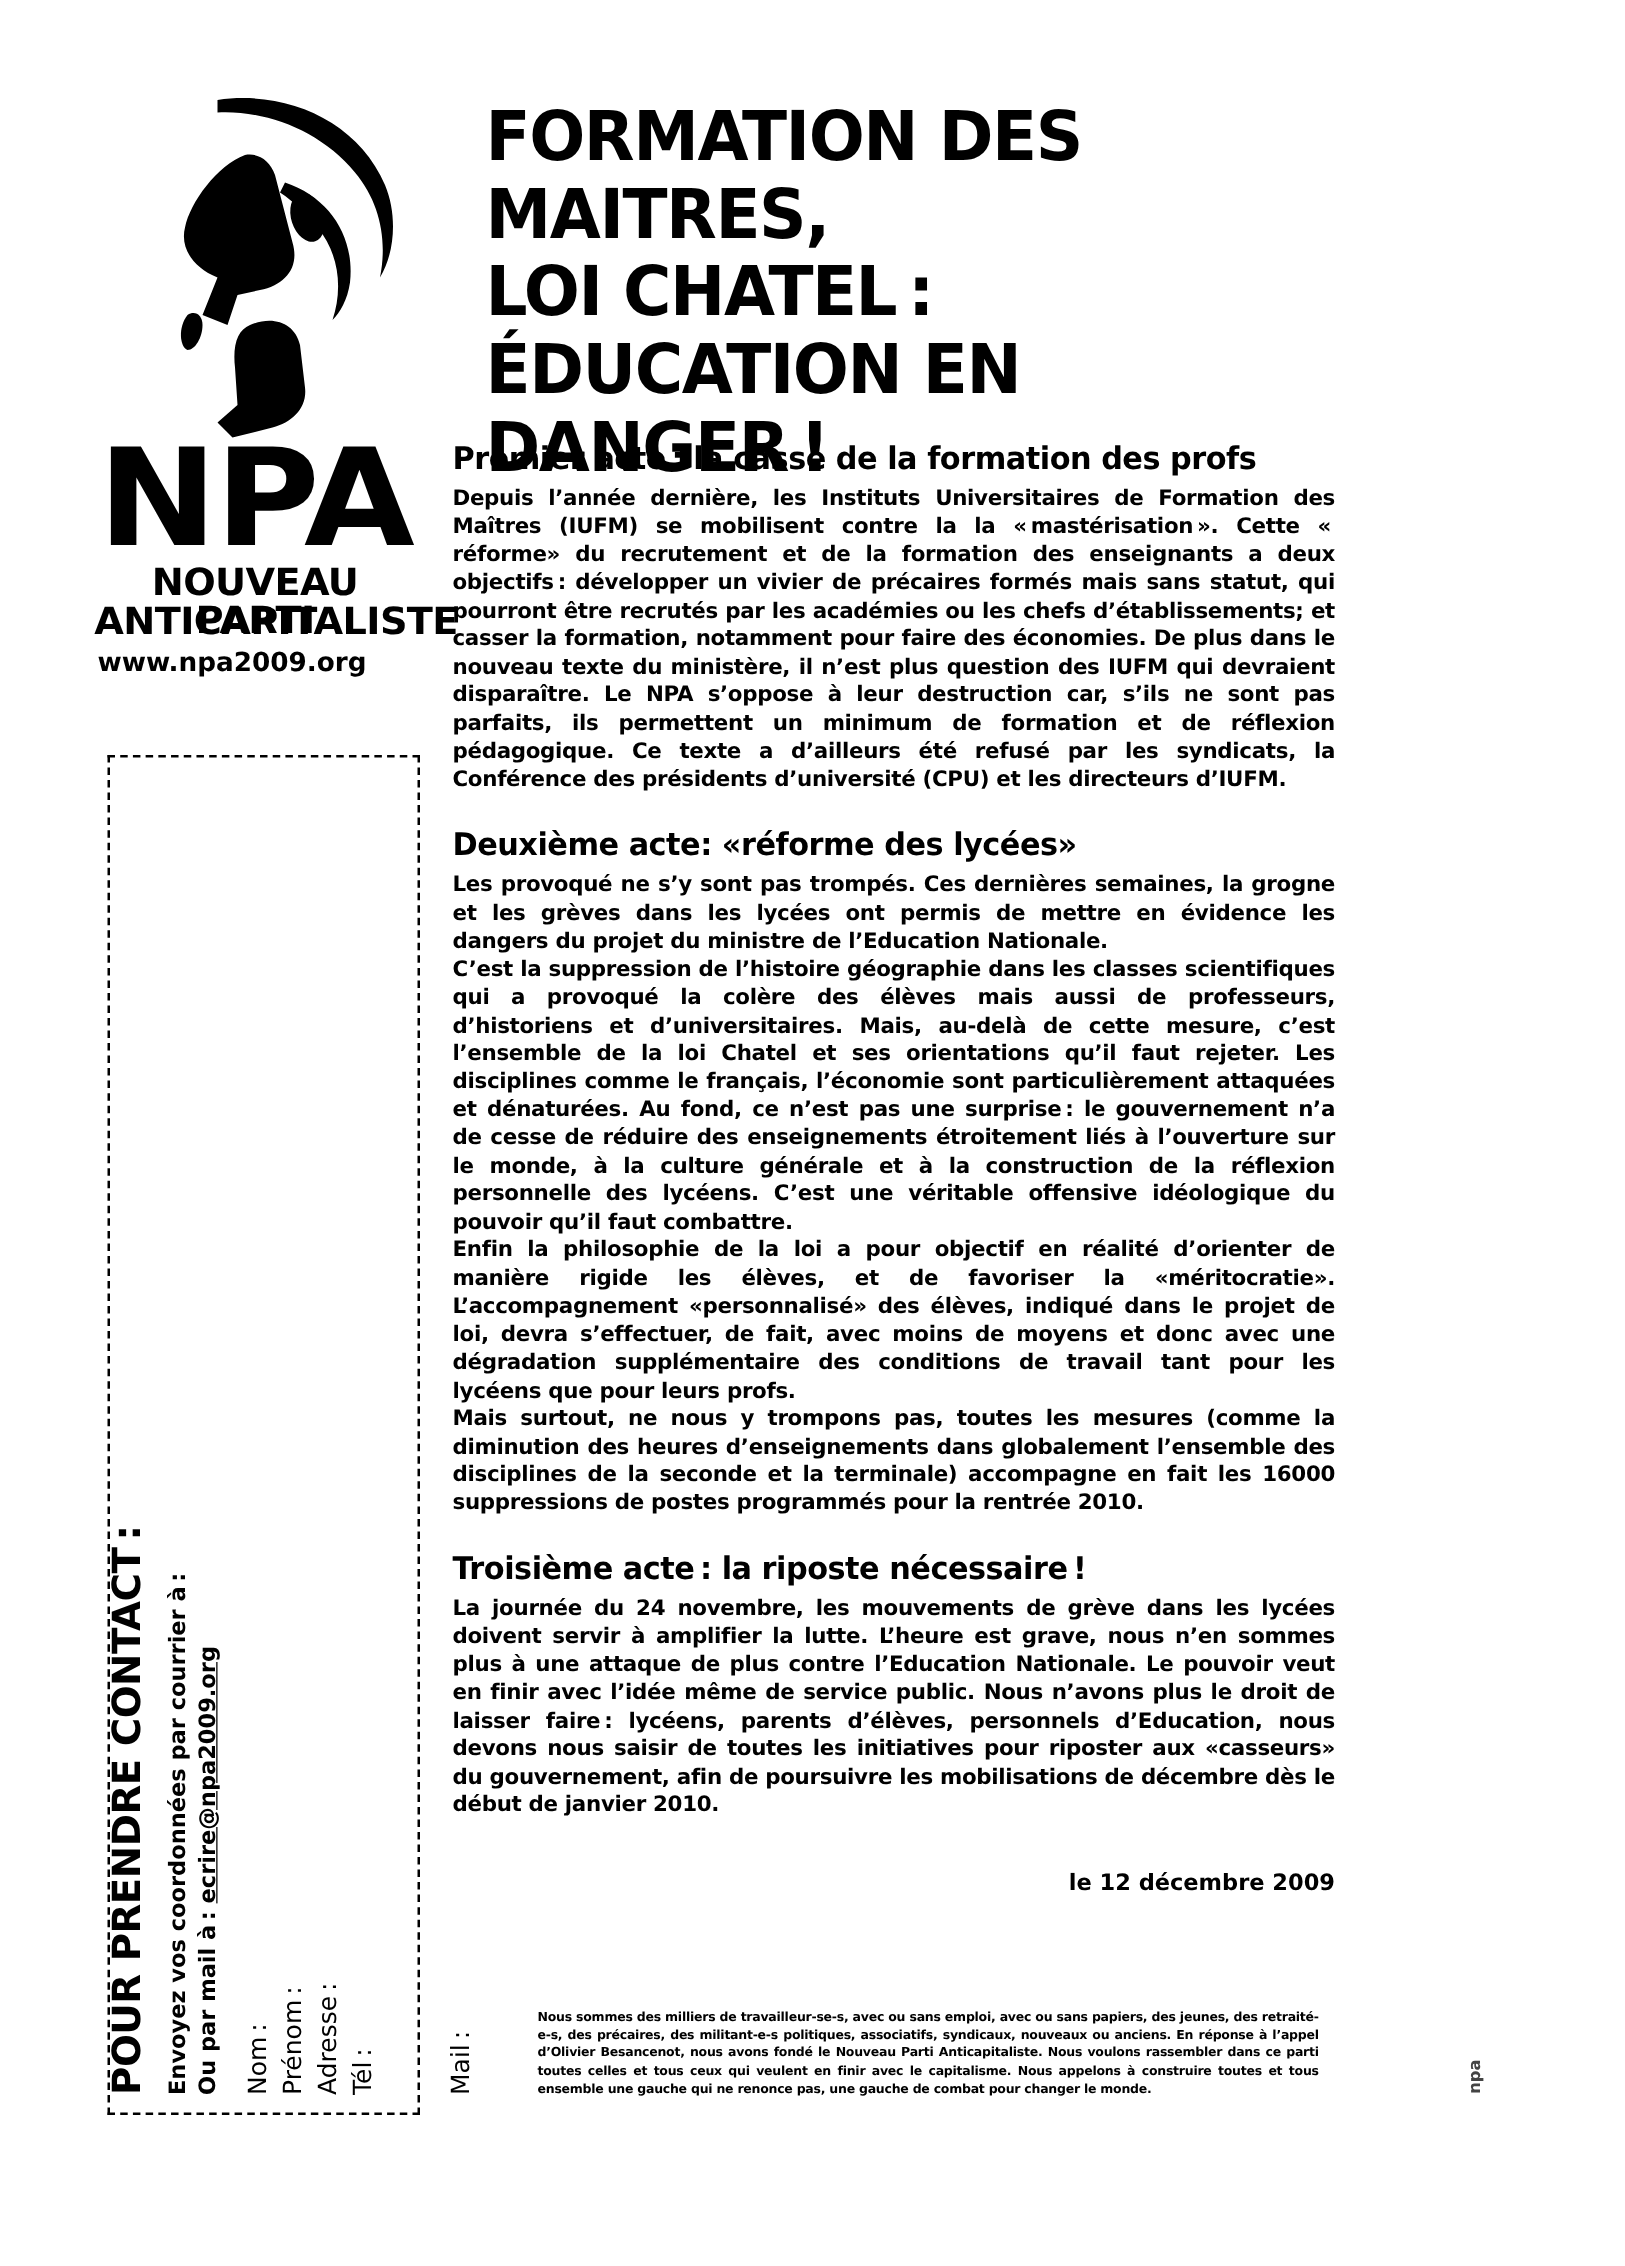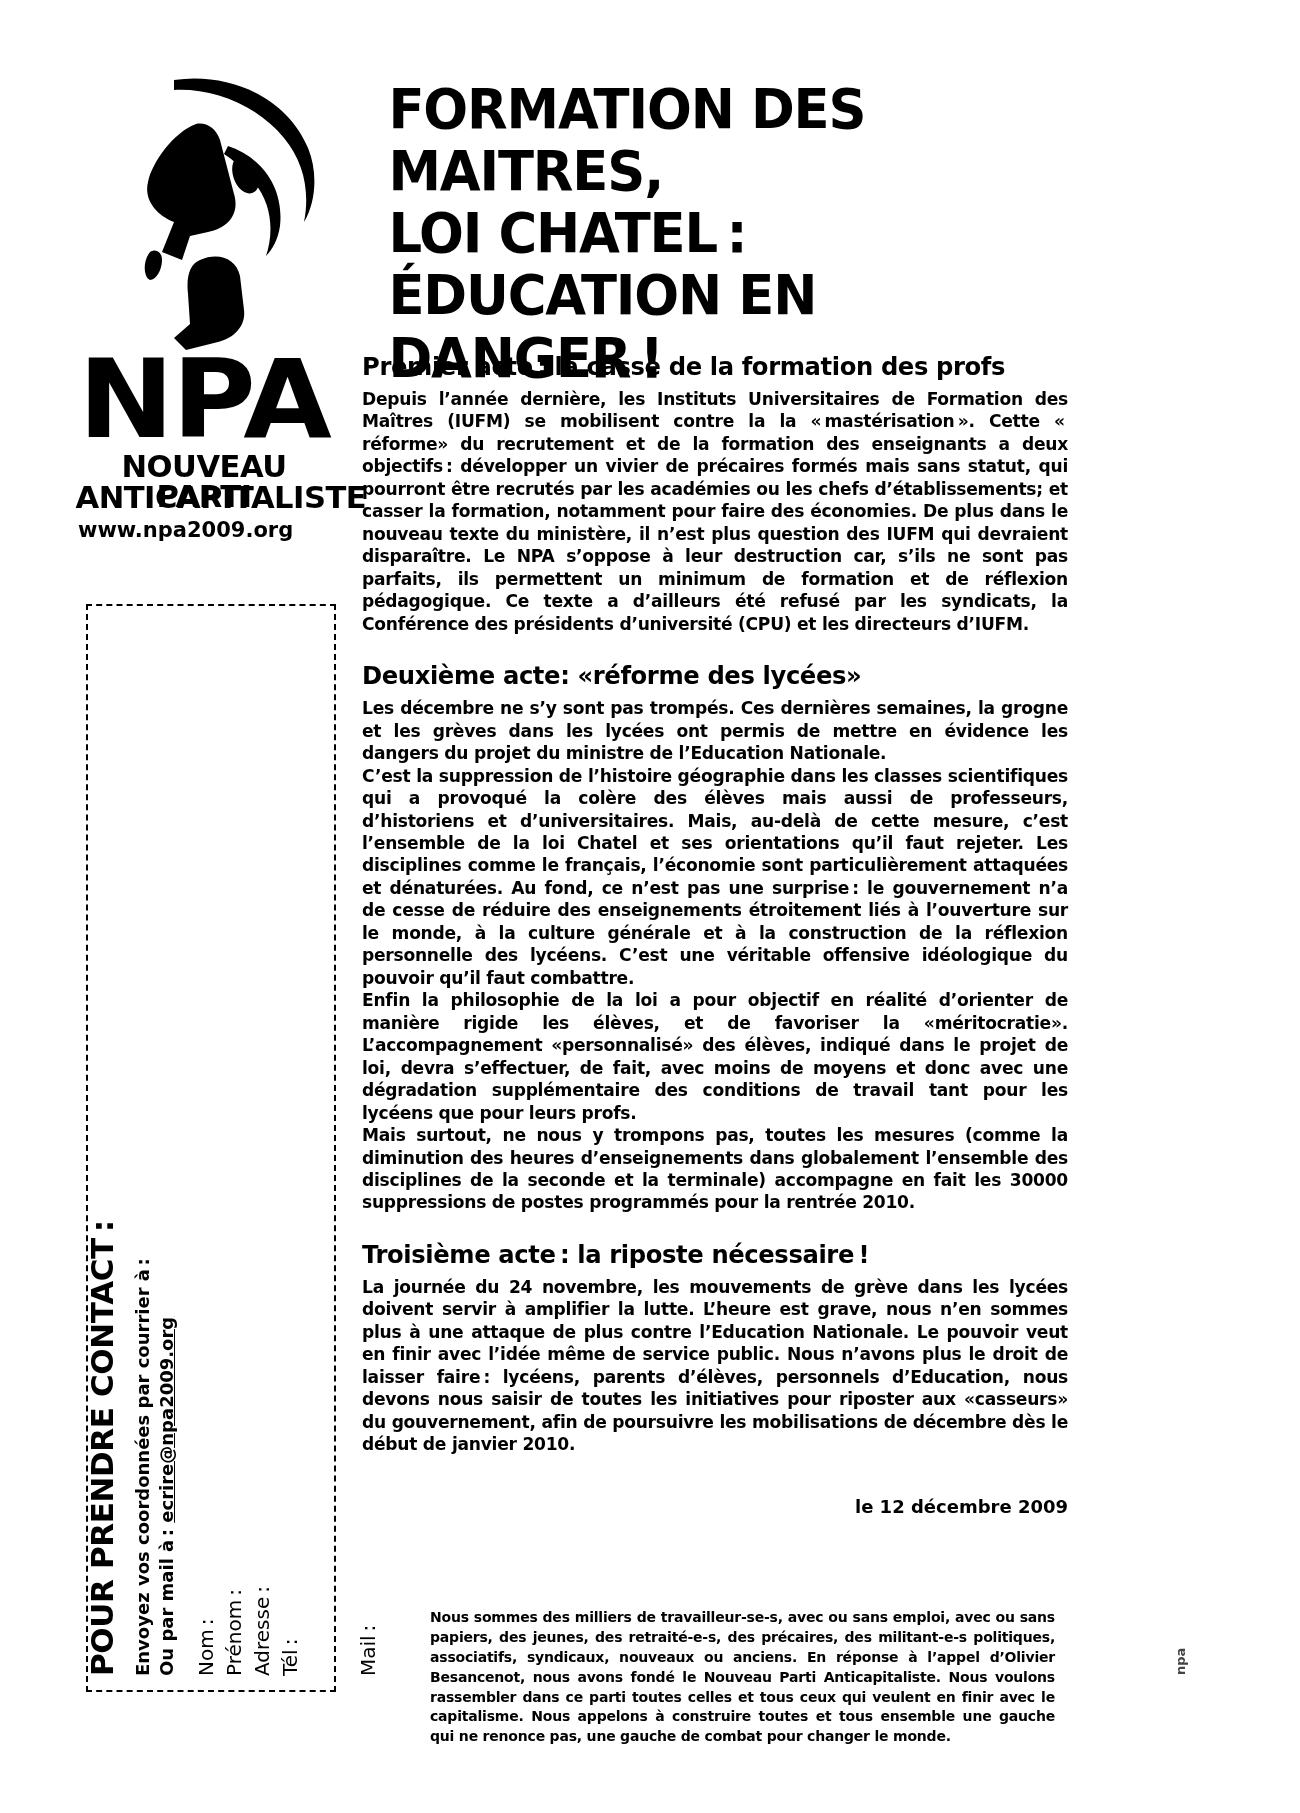--- a/index.html
+++ b/index.html
@@ -173,21 +173,21 @@
   }
 
   
   #footer {
     position: absolute;
     left: 430px;
     top: 1608px;
     width: 625px;
     font-family: "DejaVu Sans", sans-serif;
     font-weight: 700;
-    font-size: 14px;
+    font-size: 10px;
     line-height: 1.42;
     text-align: justify;
     letter-spacing: -0.2px;
   }
   #footer-mark {
     position: absolute;
     left: 1188px;
     top: 1660px;
     font-family: "DejaVu Sans", sans-serif;
     font-weight: 700;
@@ -244,24 +244,24 @@
   <div class="rot field" id="field-tel">Tél :</div>
   <div class="rot field" id="field-mail">Mail :</div>
 </div>
 
 <div id="main">
 
   <h2 class="sec-head">Premier acte : la casse de la formation des profs</h2>
   <p class="body-p">Depuis l’année dernière, les Instituts Universitaires de Formation des Maîtres (IUFM) se mobilisent contre la la « mastérisation ». Cette « réforme» du recrutement et de la formation des enseignants a deux objectifs : développer un vivier de précaires formés mais sans statut, qui pourront être recrutés par les académies ou les chefs d’établissements; et casser la formation, notamment pour faire des économies. De plus dans le nouveau texte du ministère, il n’est plus question des IUFM qui devraient disparaître. Le NPA s’oppose à leur destruction car, s’ils ne sont pas parfaits, ils permettent un minimum de formation et de réflexion pédagogique. Ce texte a d’ailleurs été refusé par les syndicats, la Conférence des présidents d’université (CPU) et les directeurs d’IUFM.</p>
 
   <h2 class="sec-head gap">Deuxième acte: «réforme des lycées»</h2>
-  <p class="body-p">Les décembre ne s’y sont pas trompés. Ces dernières semaines, la grogne et les grèves dans les lycées ont permis de mettre en évidence les dangers du projet du ministre de l’Education Nationale.</p>
+  <p class="body-p">Les provoqué ne s’y sont pas trompés. Ces dernières semaines, la grogne et les grèves dans les lycées ont permis de mettre en évidence les dangers du projet du ministre de l’Education Nationale.</p>
   <p class="body-p">C’est la suppression de l’histoire géographie dans les classes scientifiques qui a provoqué la colère des élèves mais aussi de professeurs, d’historiens et d’universitaires. Mais, au-delà de cette mesure, c’est l’ensemble de la loi Chatel et ses orientations qu’il faut rejeter. Les disciplines comme le français, l’économie sont particulièrement attaquées et dénaturées. Au fond, ce n’est pas une surprise : le gouvernement n’a de cesse de réduire des enseignements étroitement liés à l’ouverture sur le monde, à la culture générale et à la construction de la réflexion personnelle des lycéens. C’est une véritable offensive idéologique du pouvoir qu’il faut combattre.</p>
   <p class="body-p">Enfin la philosophie de la loi a pour objectif en réalité d’orienter de manière rigide les élèves, et de favoriser la «méritocratie». L’accompagnement «personnalisé» des élèves, indiqué dans le projet de loi, devra s’effectuer, de fait, avec moins de moyens et donc avec une dégradation supplémentaire des conditions de travail tant pour les lycéens que pour leurs profs.</p>
-  <p class="body-p">Mais surtout, ne nous y trompons pas, toutes les mesures (comme la diminution des heures d’enseignements dans globalement l’ensemble des disciplines de la seconde et la terminale) accompagne en fait les 30000 suppressions de postes programmés pour la rentrée 2010.</p>
+  <p class="body-p">Mais surtout, ne nous y trompons pas, toutes les mesures (comme la diminution des heures d’enseignements dans globalement l’ensemble des disciplines de la seconde et la terminale) accompagne en fait les 16000 suppressions de postes programmés pour la rentrée 2010.</p>
 
   <h2 class="sec-head gap">Troisième acte : la riposte nécessaire !</h2>
   <p class="body-p">La journée du 24 novembre, les mouvements de grève dans les lycées doivent servir à amplifier la lutte. L’heure est grave, nous n’en sommes plus à une attaque de plus contre l’Education Nationale. Le pouvoir veut en finir avec l’idée même de service public. Nous n’avons plus le droit de laisser faire : lycéens, parents d’élèves, personnels d’Education, nous devons nous saisir de toutes les initiatives pour riposter aux «casseurs» du gouvernement, afin de poursuivre les mobilisations de décembre dès le début de janvier 2010.</p>
 
   <div id="signature">le 12 décembre 2009</div>
 </div>
 
 <div id="footer">Nous sommes des milliers de travailleur-se-s, avec ou sans emploi, avec ou sans papiers, des jeunes, des retraité-e-s, des précaires, des militant-e-s politiques, associatifs, syndicaux, nouveaux ou anciens. En réponse à l’appel d’Olivier Besancenot, nous avons fondé le Nouveau Parti Anticapitaliste. Nous voulons rassembler dans ce parti toutes celles et tous ceux qui veulent en finir avec le capitalisme. Nous appelons à construire toutes et tous ensemble une gauche qui ne renonce pas, une gauche de combat pour changer le monde.</div>
 <div id="footer-mark">npa</div>
 

